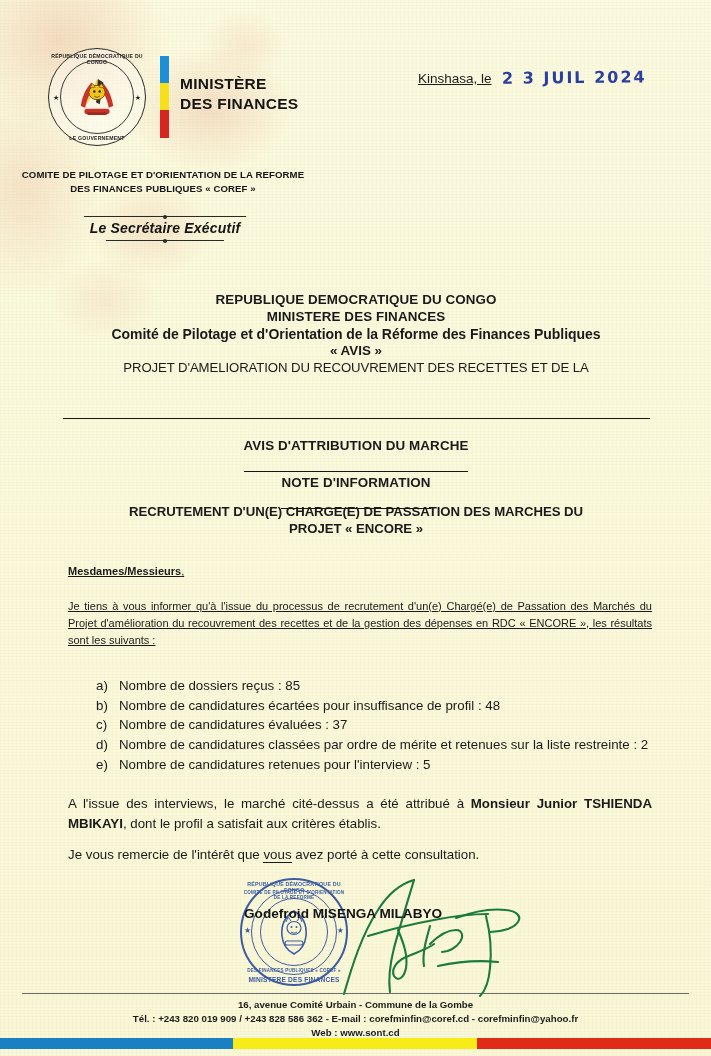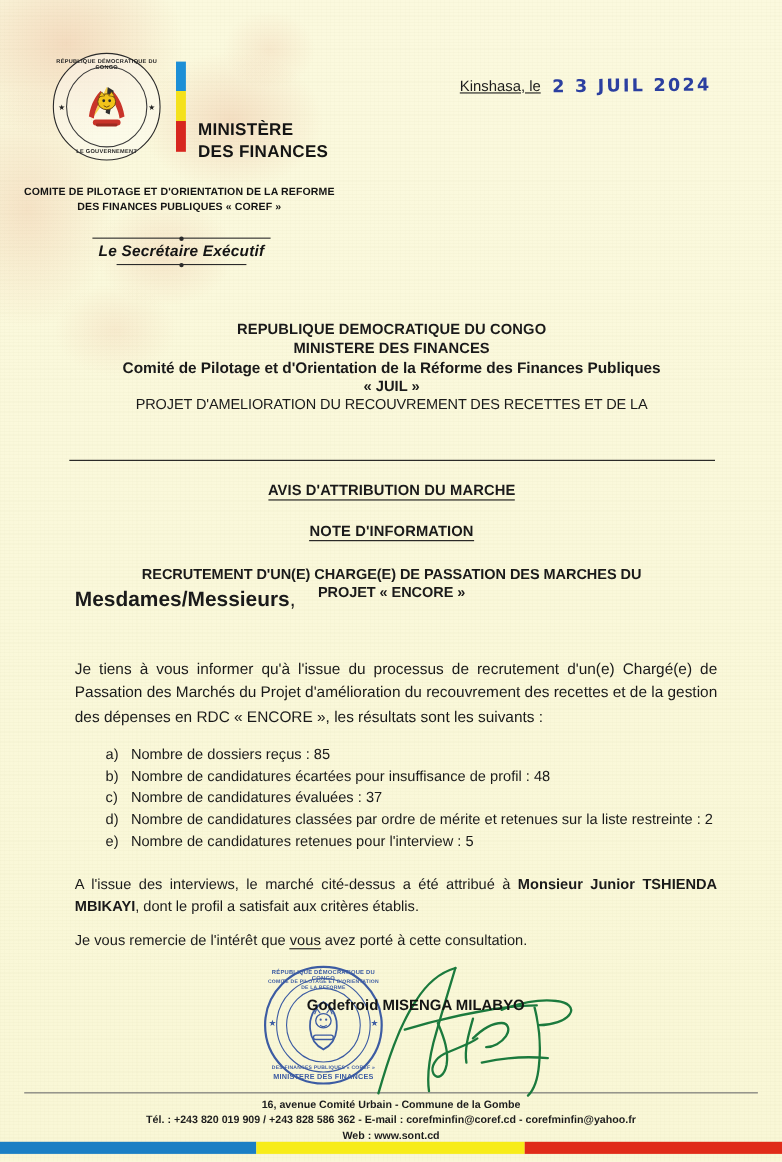--- a/index.html
+++ b/index.html
@@ -93,21 +93,20 @@
   }
 
   #ministry-name {
     position: absolute;
     left: 180px; top: 74px;
     font-size: 15.5px;
     font-weight: bold;
     line-height: 1.32;
     letter-spacing: .25px;
     color: #141414;
-    margin-top: 35px;
   }
 
   #date-line {
     position: absolute;
     left: 418px; top: 68px;
     font-size: 13.5px;
     color: #1c1c1c;
     white-space: nowrap;
     text-decoration: underline;
   }
@@ -202,47 +201,49 @@
     width: 588px;
     text-align: center;
   }
   .notice-main, .notice-sub {
     font-size: 13.4px;
     font-weight: bold;
     letter-spacing: .1px;
   }
   .notice-main span, .notice-sub span {
     border-bottom: 1.4px solid #151515;
-    padding-bottom: 1px;
+    padding-bottom: 18px;
   }
   .notice-gap { height: 22px; }
   #recruitment-title {
-    margin-top: 23px;
+    margin-top: 13px;
     font-size: 13.2px;
     font-weight: bold;
     line-height: 1.3;
     letter-spacing: -.05px;
   }
 
   
   #salutation {
     position: absolute;
-    left: 68px; top: 535px;
-    font-size: 19px;
-    font-weight: bold;
+    left: 68px; top: 565px;
+    font-size: 11px;
+    font-weight: bold;
+    text-decoration: underline;
   }
   #salutation .tail { font-weight: normal; }
 
   #intro-para {
     position: absolute;
     left: 68px; top: 598px;
     width: 584px;
-    font-size: 14px;
+    font-size: 11px;
     line-height: 1.53;
     text-align: justify;
+    text-decoration: underline;
   }
 
   #results-list {
     position: absolute;
     left: 96px; top: 676px;
     width: 556px;
     font-size: 13.3px;
     line-height: 1.48;
   }
   .result-item {
@@ -316,21 +317,21 @@
     position: absolute;
     left: 50%; top: 50%;
     transform: translate(-50%,-50%);
     width: 42px; height: 48px;
   }
 
   #signer-name {
     position: absolute;
     left: 16px; top: 32px;
     width: 268px;
-    text-align: center;
+    text-align: left;
     font-size: 13.6px;
     font-weight: bold;
     color: #141414;
     z-index: 4;
     white-space: nowrap;
   }
   #signature-ink {
     position: absolute;
     left: 110px; top: -4px;
     width: 190px; height: 130px;
@@ -419,21 +420,21 @@
       <div class="deco-rule upper"></div>
       <div id="secretaire-label">Le Secrétaire Exécutif</div>
       <div class="deco-rule lower"></div>
     </div>
   </div>
 
   <div id="org-heading">
     <div class="org-l1">REPUBLIQUE DEMOCRATIQUE DU CONGO</div>
     <div class="org-l2">MINISTERE DES FINANCES</div>
     <div class="org-l3">Comité de Pilotage et d'Orientation de la Réforme des Finances Publiques</div>
-    <div class="org-l4">« JUIL »</div>
+    <div class="org-l4">« AVIS »</div>
     <div class="org-l5">PROJET D'AMELIORATION DU RECOUVREMENT DES RECETTES ET DE LA</div>
   </div>
 
   <div id="divider-rule"></div>
 
   <div id="notice-heading">
     <div class="notice-main">
       <span>AVIS D'ATTRIBUTION DU MARCHE</span>
     </div>
     <div class="notice-gap"></div>

